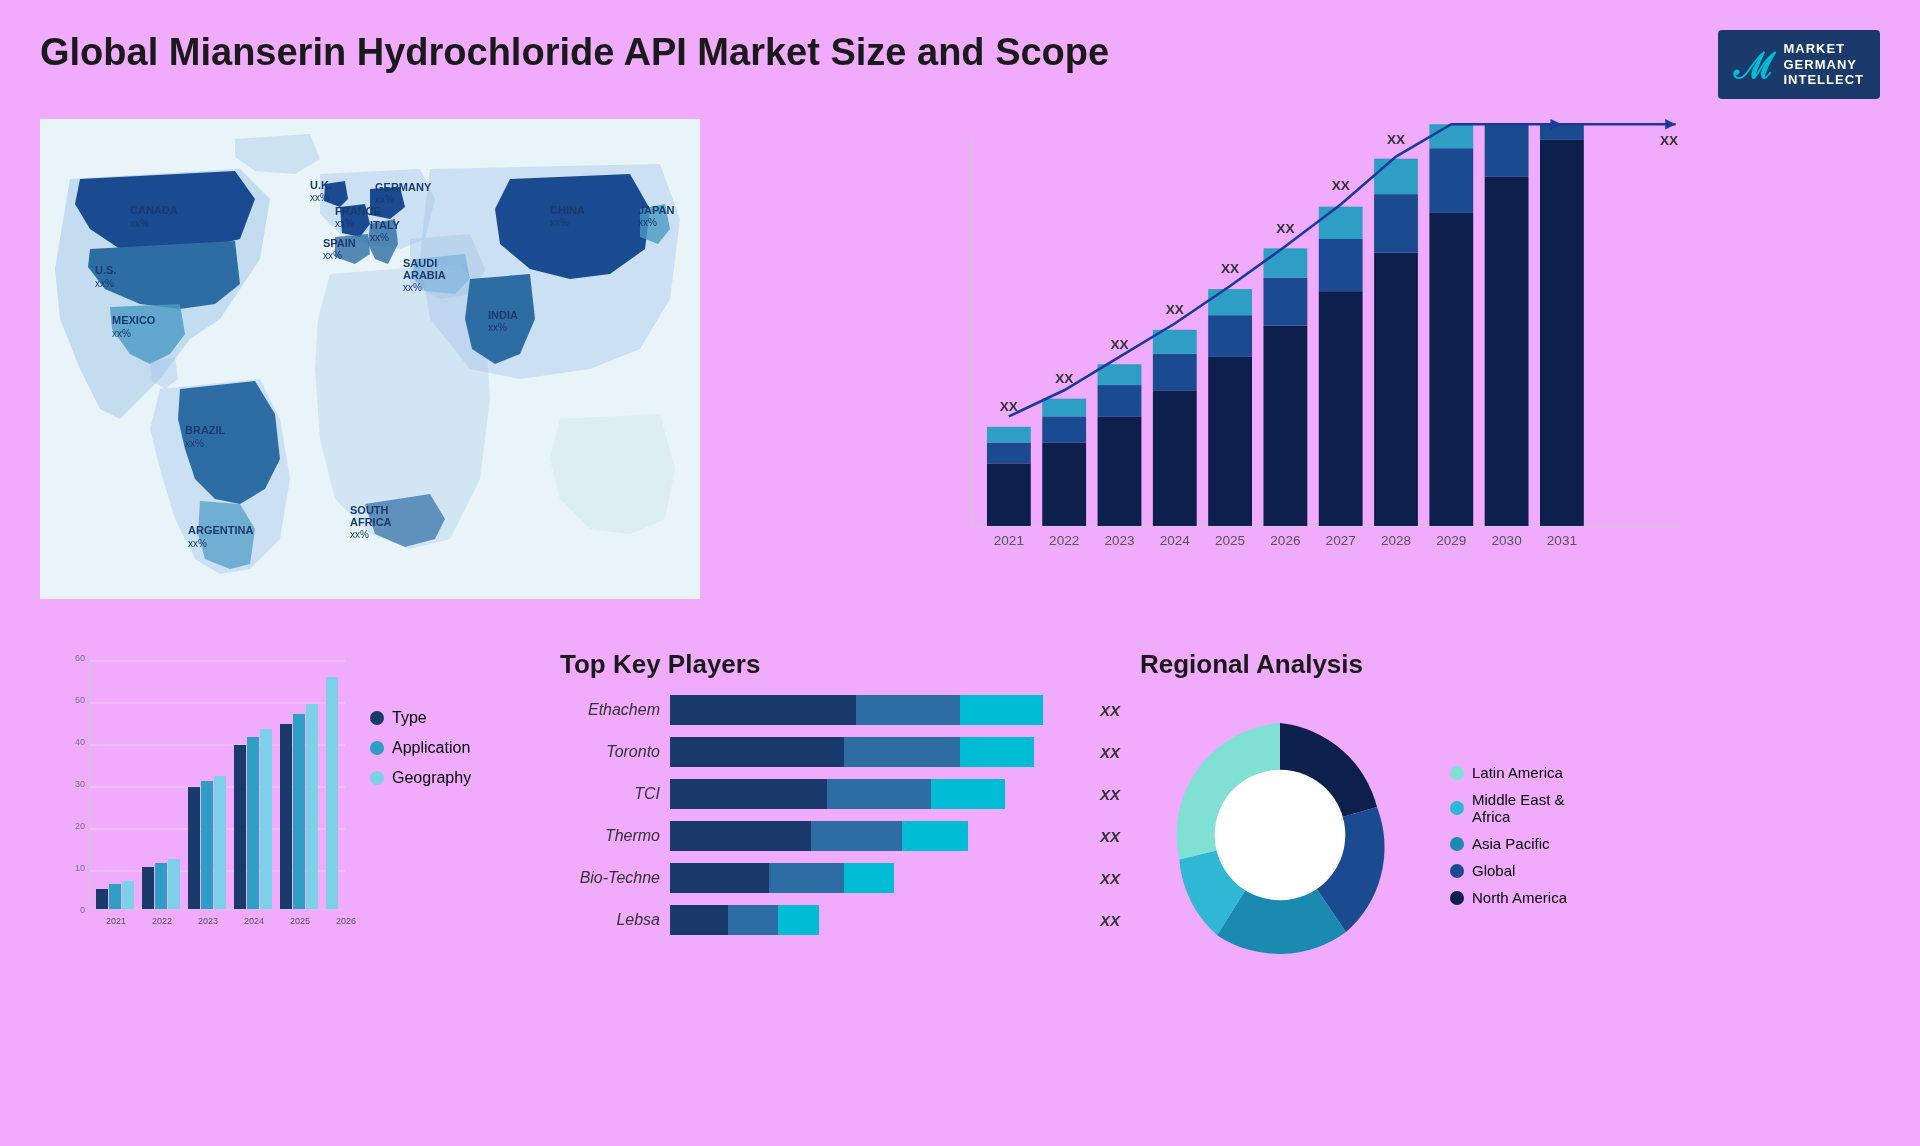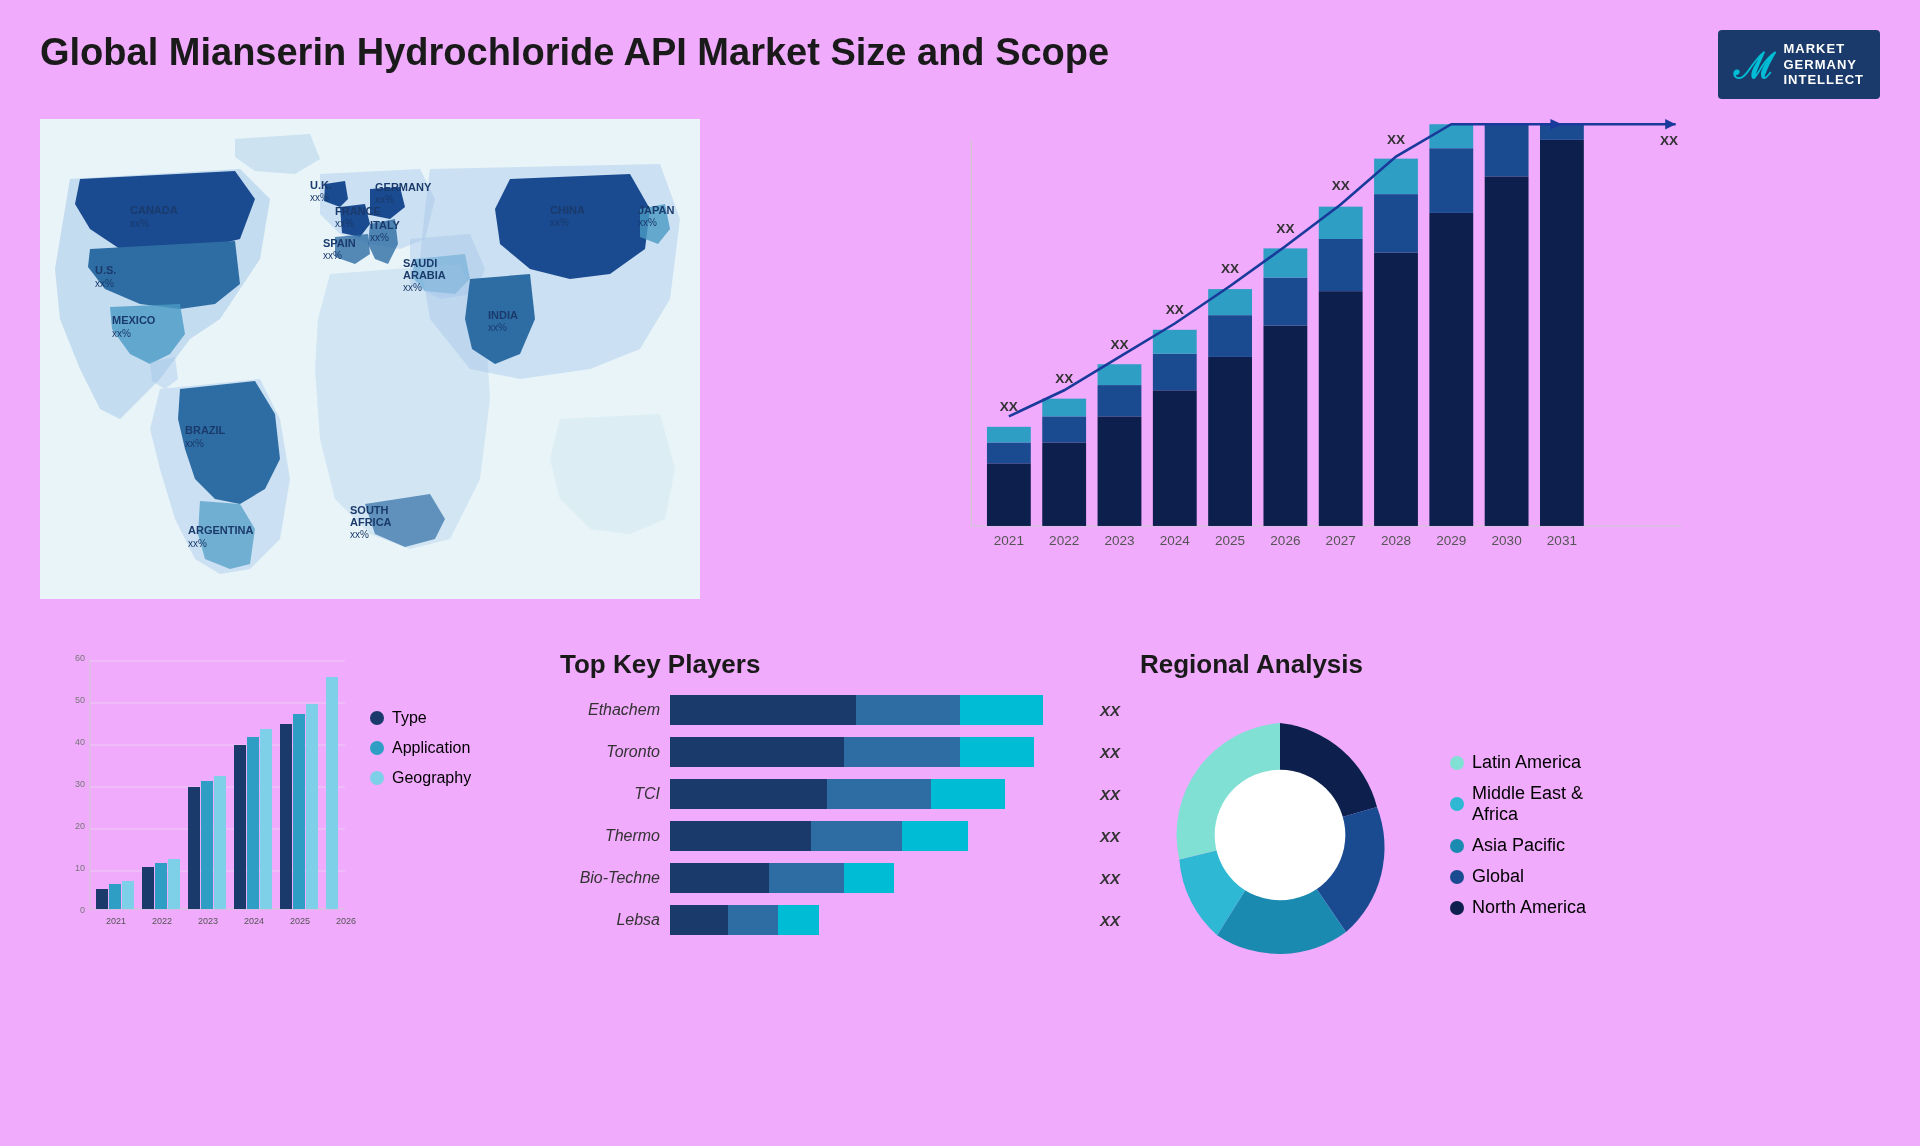--- a/index.html
+++ b/index.html
@@ -199,21 +199,21 @@
     .regional-legend {
       display: flex;
       flex-direction: column;
       gap: 10px;
     }
 
     .regional-legend-item {
       display: flex;
       align-items: center;
       gap: 8px;
-      font-size: 18px;
+      font-size: 15px;
     }
 
     .regional-legend-dot {
       width: 14px;
       height: 14px;
       border-radius: 50%;
       flex-shrink: 0;
     }
 
     .source-text {

